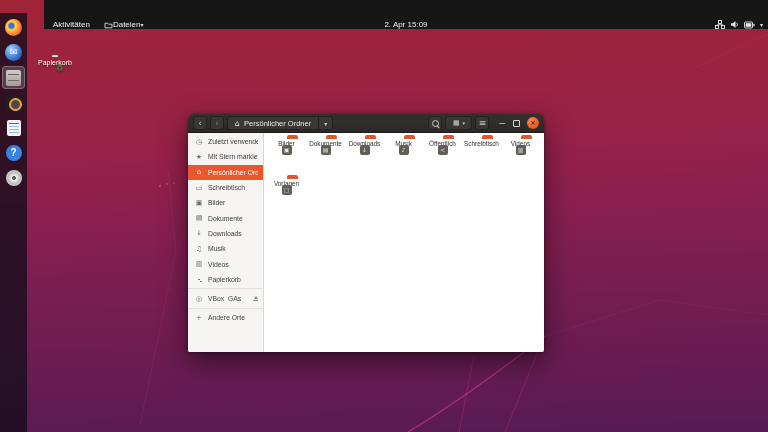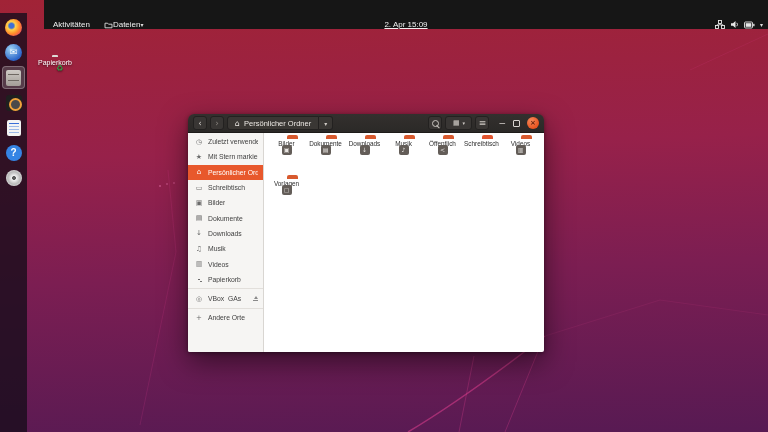--- a/index.html
+++ b/index.html
@@ -9,21 +9,21 @@
   .g { font-family:"DejaVu Sans", sans-serif; }
 
   
   #mesh { position:absolute; inset:0; z-index:0; }
 
   
   .topbar { position:absolute; top:0; left:0; right:0; height:29px; background:#161616;
             color:#efefef; font-size:8px; display:flex; align-items:flex-end; z-index:50;margin-left:44px; }
   .tb-left { display:flex; align-items:center; gap:14px; padding-left:9px; }
   .tb-appmenu { display:flex; align-items:center; }
-  .tb-clock { position:absolute; left:50%; transform:translateX(-50%);text-decoration:underline; }
+  .tb-clock { position:absolute; left:50%; transform:translateX(-50%); }
   .tb-right { position:absolute; right:5px; display:flex; align-items:center; gap:5px; }
   .tb-caret { font-size:6px; color:#ddd; }
 
   
   .dock { position:absolute; top:13px; left:0; bottom:0; width:27px;
           background:rgba(26,14,28,0.82); z-index:40; display:flex; flex-direction:column;
           align-items:center; padding-top:2px; }
   .dock-item { width:23px; height:23px; margin:1px 0; border-radius:4px;
                display:flex; align-items:center; justify-content:center; position:relative; }
   .dock-item.active { background:rgba(255,255,255,0.18); box-shadow:inset 0 0 0 1px rgba(255,255,255,0.25); }

